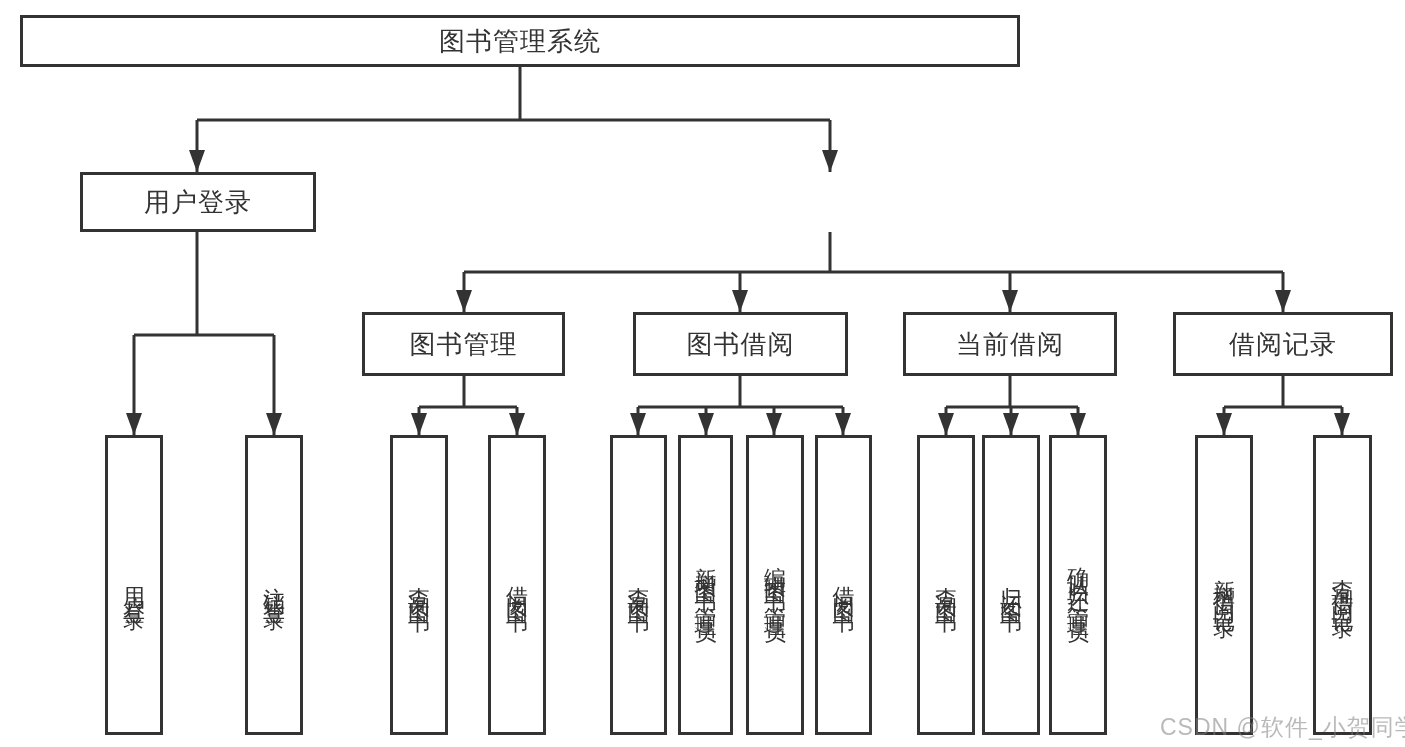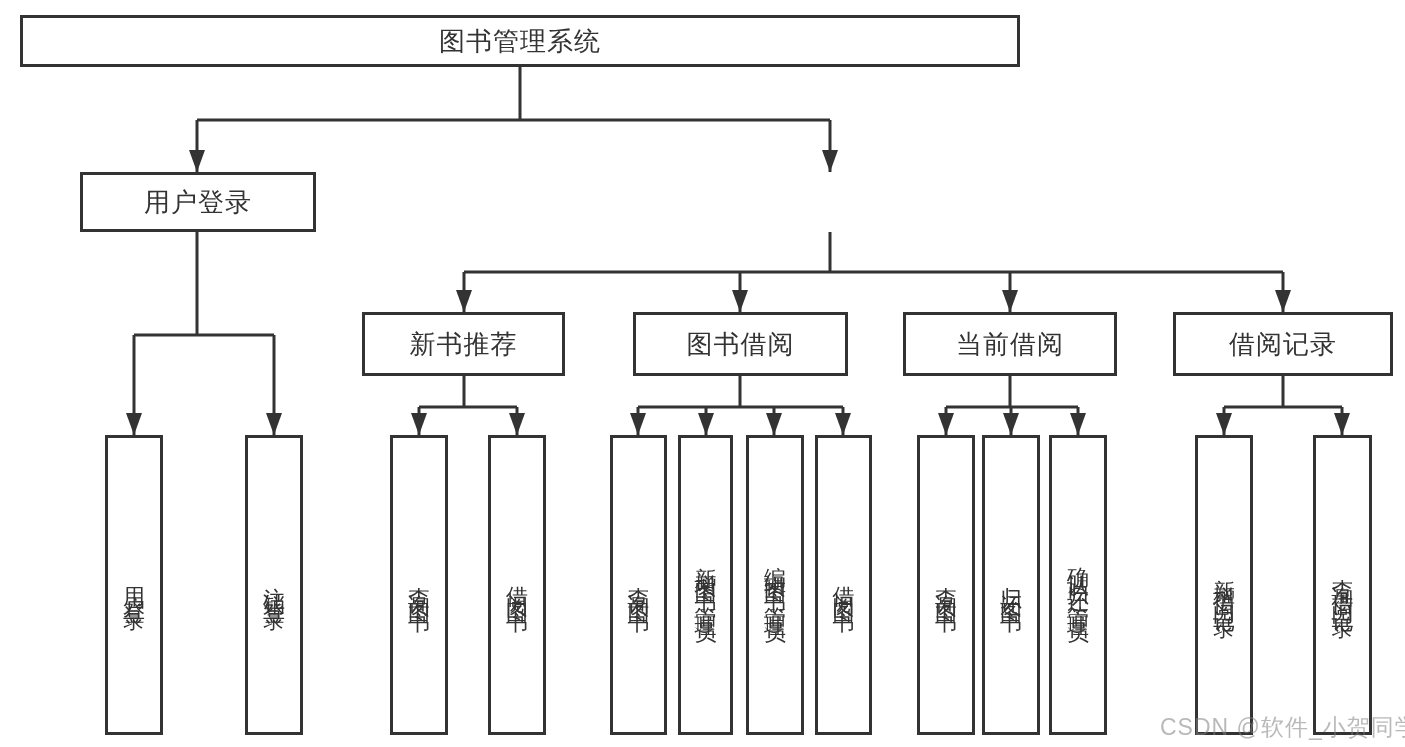--- a/index.html
+++ b/index.html
@@ -65,21 +65,21 @@
       <path d="M1078 407 V435" marker-end="url(#arrow)"></path>
       <path d="M1224 407 V435" marker-end="url(#arrow)"></path>
       <path d="M1342 407 V435" marker-end="url(#arrow)"></path>
     </g>
   </svg>
 
   <div class="box" style="left:20px;top:15px;width:1000px;height:52px;">图书管理系统</div>
 
   <div class="box" style="left:80px;top:172px;width:236px;height:60px;">用户登录</div>
 
-  <div class="box" style="left:362px;top:312px;width:203px;height:64px;">新书推荐</div>
+  <div class="box" style="left:362px;top:312px;width:203px;height:64px;">图书管理</div>
   <div class="box" style="left:903px;top:312px;width:214px;height:64px;">当前借阅</div>
   <div class="box" style="left:633px;top:312px;width:215px;height:64px;">图书借阅</div>
   <div class="box" style="left:1173px;top:312px;width:220px;height:64px;">借阅记录</div>
 
   <div class="vbox" style="left:105px;top:435px;width:58px;height:300px;">
     <span>用户登录</span>
   </div>
   <div class="vbox" style="left:245px;top:435px;width:58px;height:300px;">
     <span>注销登录</span>
   </div>

